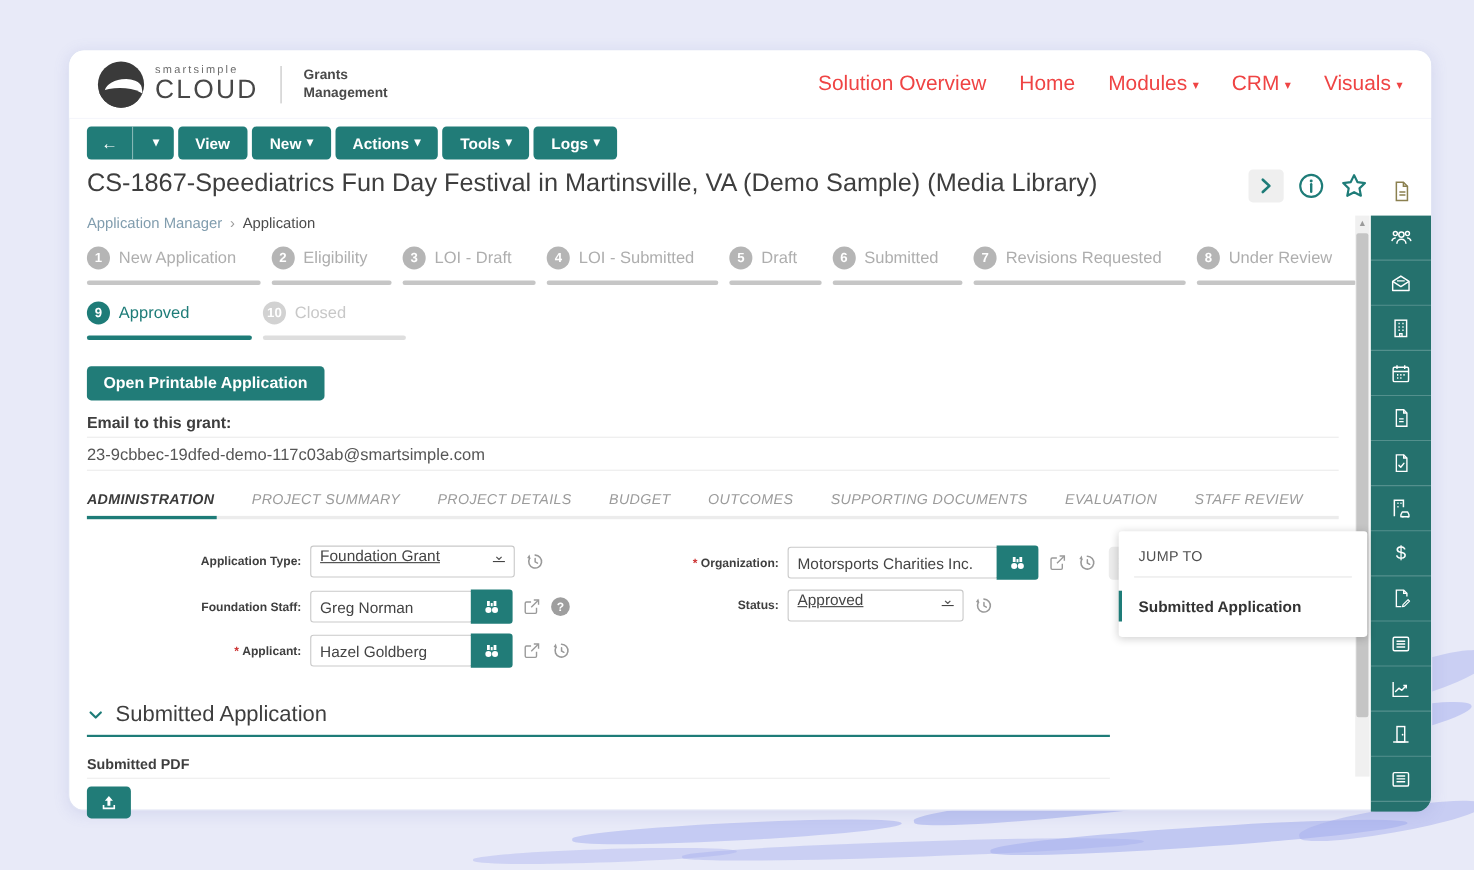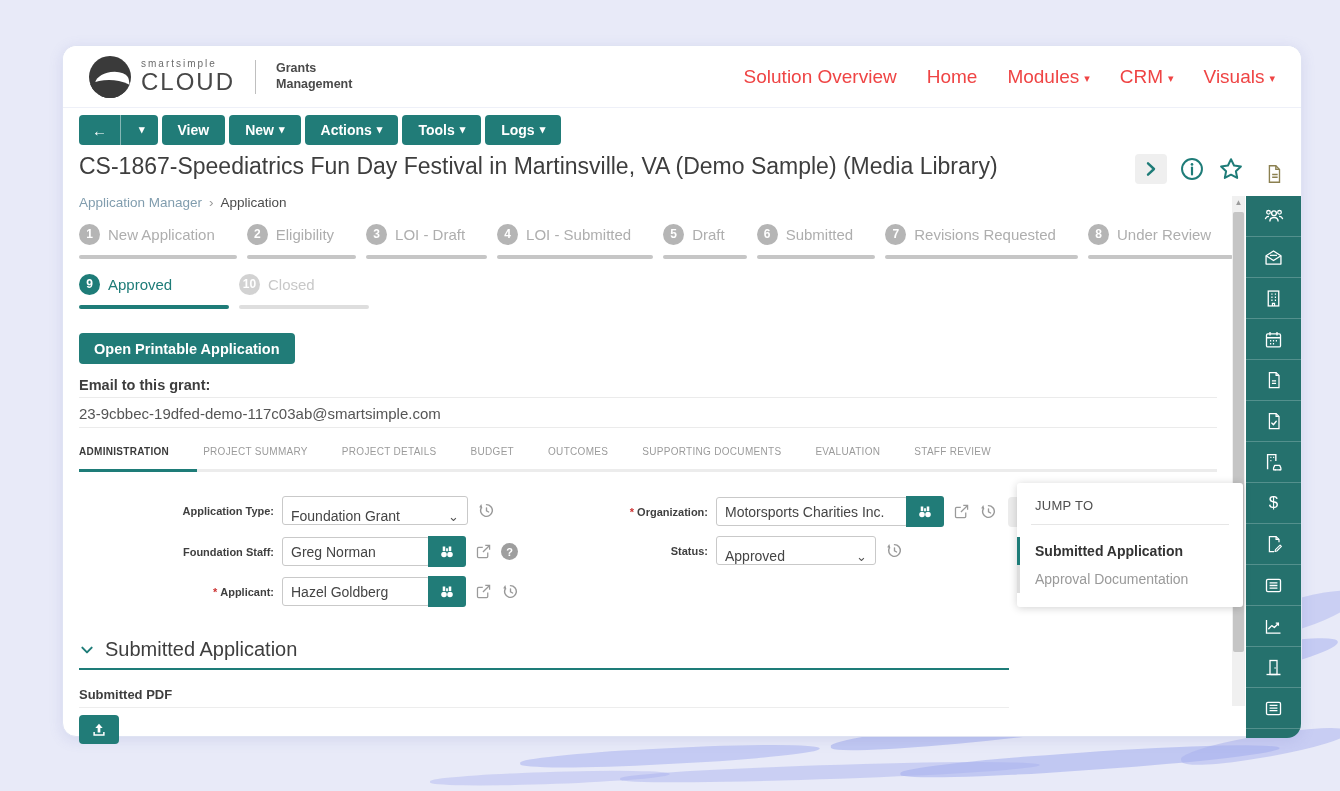--- a/index.html
+++ b/index.html
@@ -69,33 +69,33 @@
   
   .btn-print { position:absolute; left:16px; top:287px; background:#217c78; color:#fff; font-size:14.5px; font-weight:700;
                height:31px; padding:0 15px; border:none; border-radius:4px; cursor:pointer; }
   .email-label { position:absolute; left:16px; top:331px; font-size:14.5px; font-weight:700; color:#3e3e3e; }
   .hr1 { position:absolute; left:16px; top:351px; width:1138px; height:1px; background:#ebebeb; }
   .email-addr { position:absolute; left:16px; top:359px; font-size:15px; color:#555; }
   .hr2 { position:absolute; left:16px; top:381px; width:1138px; height:1px; background:#ebebeb; }
 
   
   .tabs { position:absolute; left:16px; top:400px; display:flex; gap:34px; }
-  .tab { font-size:10px; letter-spacing:.3px; color:#9b9b9b; padding-bottom:10px; cursor:pointer; white-space:nowrap; }
+  .tab { font-size:13px; letter-spacing:.3px; color:#9b9b9b; padding-bottom:10px; cursor:pointer; white-space:nowrap;font-style:italic; }
   .tab.active { color:#3b3b3b; font-weight:700; }
   .tabs-track { position:absolute; left:16px; top:423px; width:1138px; height:3px; background:#ececec; }
   .tabs-active-bar { position:absolute; left:16px; top:423px; width:118px; height:3px; background:#1e7c78; }
 
   
   .frm-row { position:absolute; display:flex; align-items:center; }
   .frm-label { font-size:11px; font-weight:700; color:#3f3f3f; text-align:right; white-space:nowrap; }
   .req { color:#cc3333; margin-right:3px; font-weight:700; }
   .ctl { display:flex; align-items:center; margin-left:8px; }
   .inp, .sel { height:29px; border:1px solid #c9c9c9; border-radius:3px; font-size:14px; color:#444;
                font-family:"Liberation Sans", sans-serif; padding:0 8px; background:#fff; }
-  .sel { display:flex; align-items:flex-end; justify-content:space-between; cursor:pointer; }
+  .sel { display:flex; align-items:flex-start; justify-content:space-between; cursor:pointer;text-decoration:underline; }
   .sel .sel-caret { color:#555; font-size:13px; margin-left:8px; }
   .sel .sel-caret:after { content:"⌄"; }
   .binoc-btn { width:38px; height:31px; background:#217c78; border:none; border-radius:0 3px 3px 0; margin-left:-2px;
                display:flex; align-items:center; justify-content:center; cursor:pointer; }
   .mini-icn { margin-left:9px; cursor:pointer; display:flex; align-items:center; }
   .help-dot { width:17px; height:17px; border-radius:50%; background:#9e9e9e; color:#fff; font-size:11px; font-weight:700;
               display:flex; align-items:center; justify-content:center; margin-left:9px; cursor:pointer; }
   .jump-toggle { width:31px; height:30px; background:#ececec; border-radius:4px; display:flex; align-items:center; justify-content:center;
                  margin-left:10px; cursor:pointer; }
 
@@ -414,21 +414,20 @@
             <path d="M12 8.6v3.8l2.7 1.5" fill="none" stroke="#999" stroke-width="1.7" stroke-linecap="round"></path>
           </svg>
       </span>
     </div>
   </div>
 
   <div class="jump-panel">
     <div class="jump-title">JUMP TO</div>
     <div class="jump-div"></div>
     <div class="jump-item active">Submitted Application</div>
-    <div class="jump-item inactive">Approval Documentation</div>
   </div>
 
   <div class="sect-head">
     <svg width="16" height="16" viewBox="0 0 24 24">
         <path d="M5 8.5l7 7 7-7" fill="none" stroke="#1e7c78" stroke-width="3" stroke-linecap="round" stroke-linejoin="round"></path>
       </svg>
     <span class="sect-title">Submitted Application</span>
   </div>
   <div class="sect-rule"></div>
   <div class="pdf-label">Submitted PDF</div>

